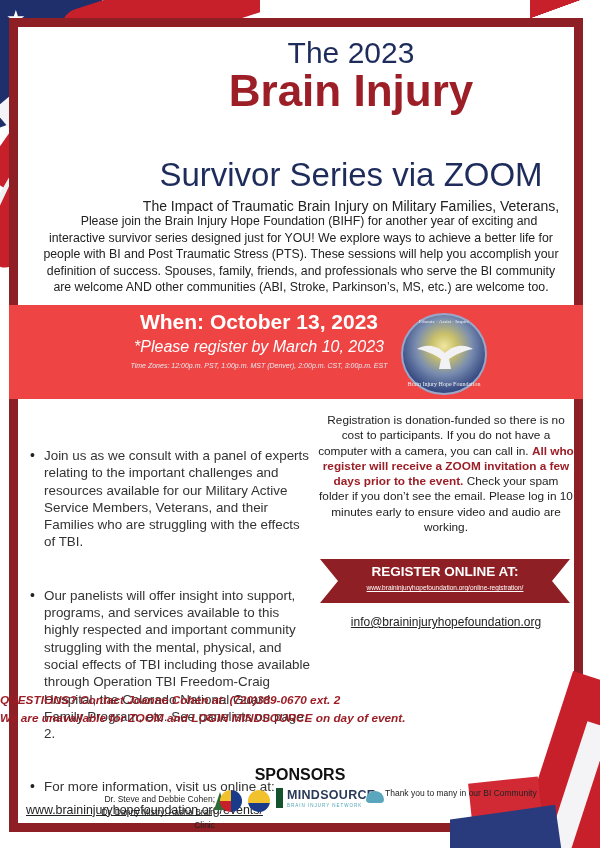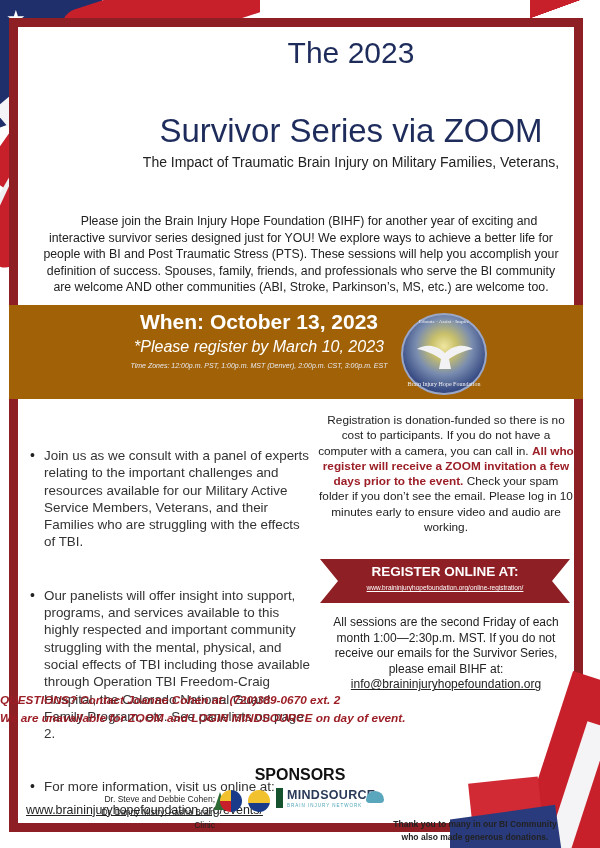--- a/index.html
+++ b/index.html
@@ -27,21 +27,21 @@
   .frame-inner { position: absolute; left: 0; top: 0; right: 0; bottom: 0; text-decoration: underline; }
 
   .head { position: absolute; left: 110px; right: 0; top: 10px; text-align: center; }
   .t-year { font-size: 30px; color: #1e2c5c; line-height: 32px; }
   .t-main { font-size: 44px; font-weight: bold; color: #9c1e26; line-height: 44px; }
   .t-sub { font-size: 33px; color: #1e2c5c; line-height: 36px; margin-top: 44px; }
   .t-tag { font-size: 14px; color: #222; line-height: 19px; margin-top: 4px; }
 
   .intro { position: absolute; left: 20px; right: 10px; top: 186px; font-size: 12.3px; line-height: 16.6px; text-align: center; color: #222; text-indent: 16px; }
 
-  .when { position: absolute; left: -9px; right: -9px; top: 278px; height: 94px; background: #a16207; color: #fff; }
+  .when { position: absolute; left: -9px; right: -9px; top: 278px; height: 94px; background: #ef4444; color: #fff; }
   .when-text { position: absolute; left: 100px; width: 300px; top: 4px; text-align: center; }
   .when-date { font-size: 21px; font-weight: bold; line-height: 26px; }
   .when-time { font-size: 17px; line-height: 22px; }
   .when-reg { font-size: 16px; font-style: italic; line-height: 24px; }
   .when-tz { font-size: 7px; font-style: italic; line-height: 14px; color: #e8e8ee; }
 
   .logo { position: absolute; left: 392px; top: 8px; width: 86px; height: 82px; border-radius: 50%; background: radial-gradient(circle at 50% 40%, #f0e6a0 0%, #c9c06a 20%, #7a8db0 45%, #3b4f86 70%, #1a2a5a 100%); border: 2px solid #9aa7c8; }
   .logo .dove { position: absolute; left: 14px; top: 26px; width: 56px; height: 30px; }
   .logo .ring-top { position: absolute; top: 4px; left: 0; right: 0; text-align: center; font-size: 5px; color: #f0f0f0; font-family: "Liberation Serif", serif; }
   .logo .ring-bot { position: absolute; bottom: 6px; left: 0; right: 0; text-align: center; font-size: 6px; color: #f0f0f0; font-family: "Liberation Serif", serif; }
@@ -59,21 +59,21 @@
   .banner svg { position: absolute; left: 0; top: 0; }
   .banner-title { position: absolute; left: 0; right: 0; top: 5px; text-align: center; color: #fff; font-weight: bold; font-size: 13.5px; }
   .banner-link { position: absolute; left: 0; right: 0; top: 25px; text-align: center; color: #fff; font-size: 6.5px; text-decoration: underline; }
 
   .right-col2 { position: absolute; left: 300px; width: 256px; top: 588px; text-align: center; font-size: 12px; line-height: 15.6px; color: #222; }
   .right-col2 .email { text-decoration: underline; font-size: 12px; }
 
   .questions { position: absolute; left: 0; right: 0; top: 691px; font-style: italic; font-weight: bold; color: #9c1e26; font-size: 11.8px; line-height: 18px; }
   .sponsors-title { position: absolute; left: 0; right: 0; top: 766px; text-align: center; font-weight: bold; font-size: 16px; color: #111; }
   .sp-left { position: absolute; left: 80px; width: 135px; top: 793px; text-align: right; font-size: 8.5px; line-height: 13px; color: #222; }
-  .sp-right { position: absolute; left: 385px; width: 180px; top: 818px; text-align: center; font-size: 8.5px; line-height: 13px; color: #222; font-weight: bold; }
+  .sp-right { position: absolute; left: 385px; width: 180px; top: 787px; font-size: 8.5px; line-height: 13px; color: #222; }
   .logos { position: absolute; left: 220px; top: 788px; width: 165px; height: 24px; }
   .logo-co { position: absolute; left: 0; top: 2px; width: 22px; height: 22px; border-radius: 50%; background: conic-gradient(#1a3b8a 0 50%, #c8202b 50% 75%, #f2c12e 75% 100%); }
   .logo-co-tree { position: absolute; left: -6px; top: 4px; width: 0; height: 0; border-left: 6px solid transparent; border-right: 6px solid transparent; border-bottom: 18px solid #2f6b35; }
   .logo-sun { position: absolute; left: 28px; top: 2px; width: 22px; height: 22px; border-radius: 50%; background: linear-gradient(#f2c12e 60%, #1a3b8a 60%); }
   .logo-ms { position: absolute; left: 56px; top: 0; border-left: 7px solid #14532d; padding-left: 4px; }
   .logo-ms .ms-name { font-weight: bold; font-size: 12.5px; color: #2a3b5a; letter-spacing: 0.3px; line-height: 15px; }
   .logo-ms .ms-sub { font-size: 4.5px; color: #4aa3b7; letter-spacing: 1px; }
   .logo-brain { position: absolute; left: 146px; top: 3px; width: 18px; height: 12px; border-radius: 10px 10px 4px 4px; background: #5aa7bd; }
 </style>
 </head>
@@ -87,20 +87,21 @@
     <div class="white2"></div>
     <div class="red3"></div>
   <span class="star">★</span>
 </div>
 <div class="flag-tr"></div>
 
 <div class="frame">
   <div class="frame-inner">
     <div class="head">
       <div class="t-year">The 2023</div>
+      <div class="t-main">Brain Injury</div>
       <div class="t-sub">Survivor Series via ZOOM</div>
       <div class="t-tag">
         <div>The Impact of Traumatic Brain Injury on Military Families, Veterans,</div>
       </div>
     </div>
 
     <p class="intro">Please join the Brain Injury Hope Foundation (BIHF) for another year of exciting and interactive survivor series designed just for YOU! We explore ways to achieve a better life for people with BI and Post Traumatic Stress (PTS). These sessions will help you accomplish your definition of success. Spouses, family, friends, and professionals who serve the BI community are welcome AND other communities (ABI, Stroke, Parkinson’s, MS, etc.) are welcome too.</p>
 
     <div class="when">
       <div class="when-text">
@@ -132,21 +133,20 @@
 
     <div class="banner">
       <svg width="250" height="44" viewBox="0 0 250 44">
         <polygon points="0,0 250,0 232,22 250,44 0,44 18,22" fill="#8e1f24"></polygon>
       </svg>
       <div class="banner-title">REGISTER ONLINE AT:</div>
       <a class="banner-link">www.braininjuryhopefoundation.org/online-registration/</a>
     </div>
 
     <div class="right-col2">
-      <div>All sessions are the second Friday of each month 1:00—2:30p.m. MST. If you do not receive our emails for the Survivor Series, please email BIHF at:</div>
       <a class="email">info@braininjuryhopefoundation.org</a>
     </div>
   </div>
 </div>
 
 <div class="questions">
   <div>QUESTIONS? Contact Joanne Cohen at: (720)389-0670 ext. 2</div>
   <div>We are unavailable for ZOOM and LOGIN MINDSOURCE on day of event.</div>
 </div>
 
@@ -167,14 +167,13 @@
   <div class="logo-co"></div>
   <div class="logo-sun"></div>
   <div class="logo-ms">
     <div class="ms-name">MINDSOURCE</div>
     <div class="ms-sub">BRAIN INJURY NETWORK</div>
   </div>
   <div class="logo-brain"></div>
 </div>
 <div class="sp-right">
   <div>Thank you to many in our BI Community</div>
-  <div>who also made generous donations.</div>
 </div>
 
 </body></html>

